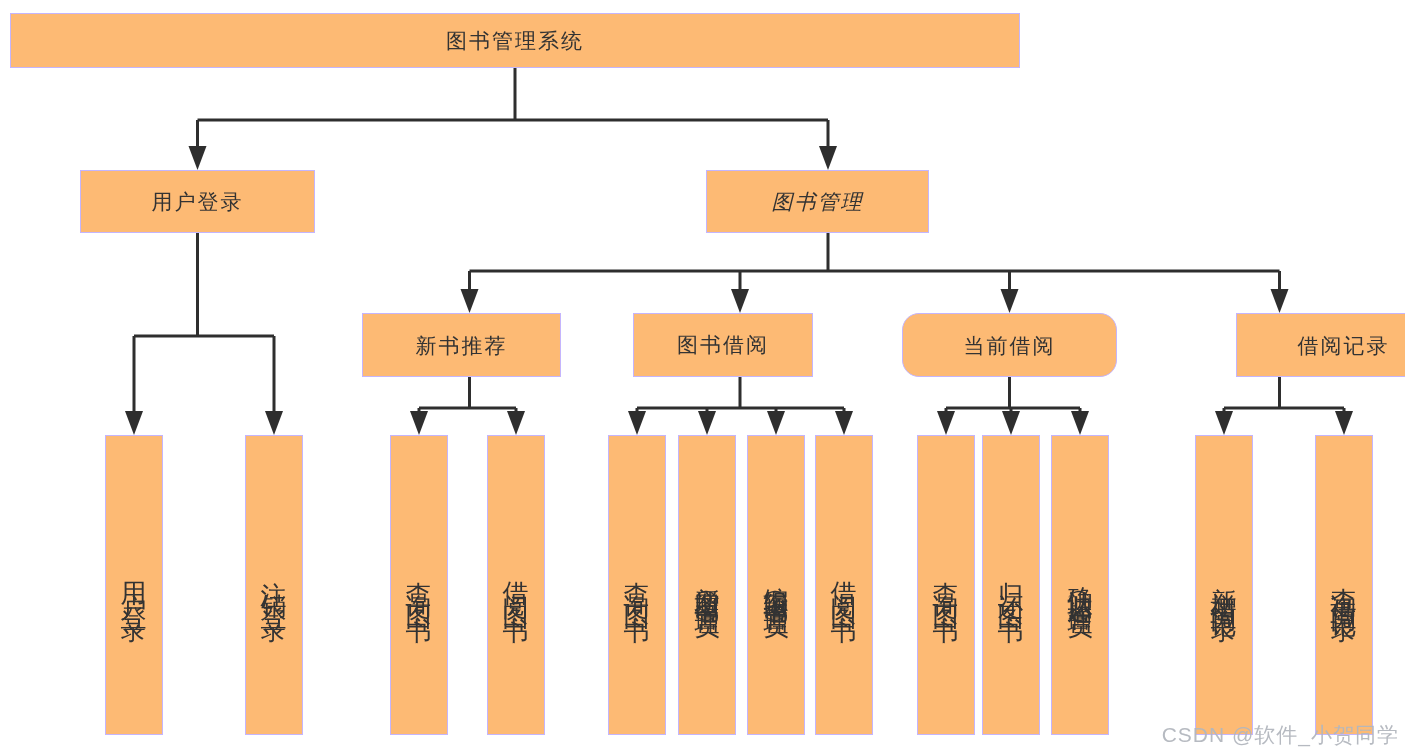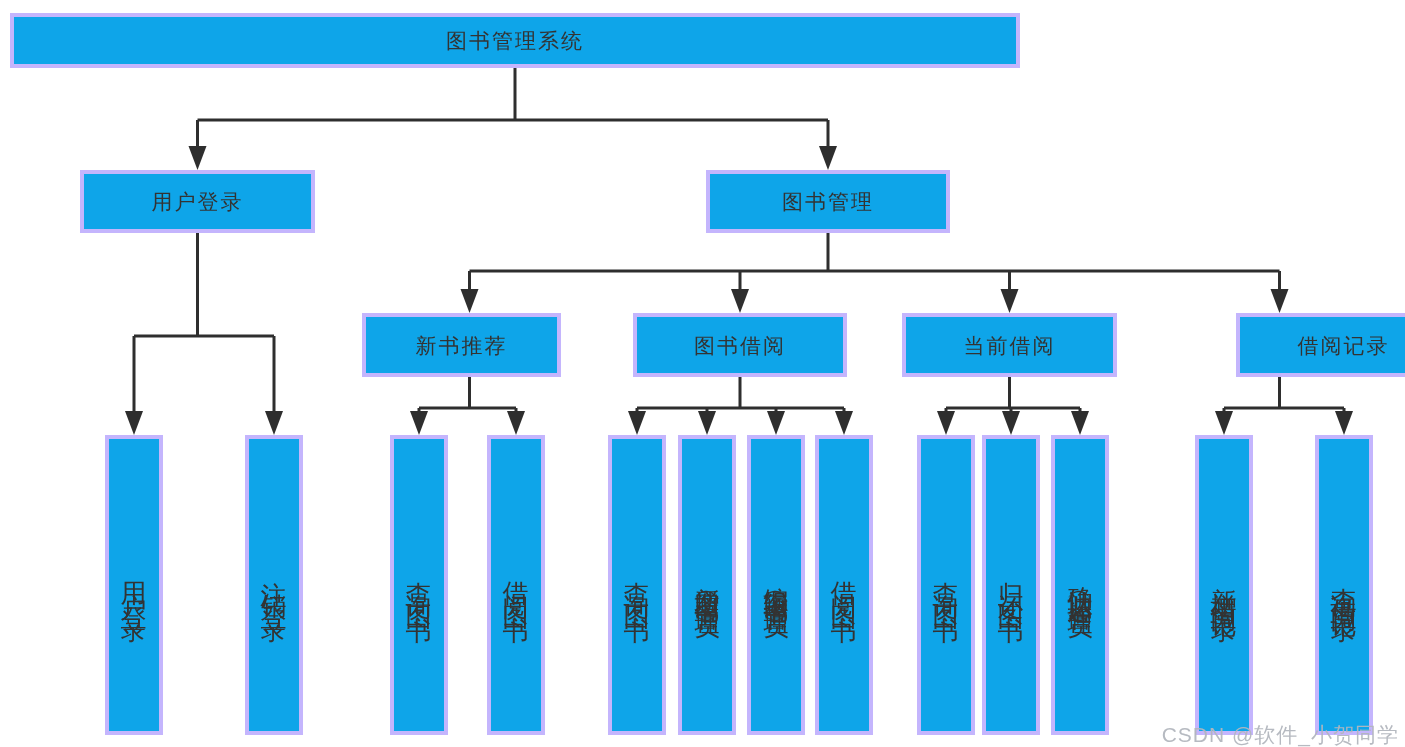--- a/index.html
+++ b/index.html
@@ -11,22 +11,22 @@
     font-family: "Liberation Sans", sans-serif;
     overflow: hidden;
   }
   #wires {
     position: absolute;
     left: 0; top: 0;
     width: 1405px; height: 747px;
   }
   .node {
     position: absolute;
-    background: #0ea5e9;
-    border: 4px solid #c4b5fd;
+    background: #fdba74;
+    border: 1px solid #c4b5fd;
     box-sizing: border-box;
     display: flex;
     align-items: center;
     justify-content: center;
     color: #333333;
   }
   .hlabel {
     font-size: 21px;
     letter-spacing: 2px;
     line-height: 1;
@@ -126,31 +126,31 @@
     </g>
   </svg>
 
   <div class="node" style="left:10px; top:13px; width:1010px; height:55px;">
     <span class="hlabel">图书管理系统</span>
   </div>
 
   <div class="node" style="left:80px; top:170px; width:235px; height:63px;">
     <span class="hlabel">用户登录</span>
   </div>
-  <div class="node" style="left:706px; top:170px; width:244px; height:63px;">
+  <div class="node" style="left:706px; top:170px; width:223px; height:63px;font-style:italic;">
     <span class="hlabel">图书管理</span>
   </div>
 
   <div class="node" style="left:362px; top:313px; width:199px; height:64px;">
     <span class="hlabel">新书推荐</span>
   </div>
-  <div class="node" style="left:633px; top:313px; width:214px; height:64px;">
+  <div class="node" style="left:633px; top:313px; width:180px; height:64px;font-family:Liberation Serif, serif;">
     <span class="hlabel">图书借阅</span>
   </div>
-  <div class="node" style="left:902px; top:313px; width:215px; height:64px;">
+  <div class="node" style="left:902px; top:313px; width:215px; height:64px;border-radius:17px;">
     <span class="hlabel">当前借阅</span>
   </div>
   <div class="node" style="left:1236px; top:313px; width:215px; height:64px;">
     <span class="hlabel">借阅记录</span>
   </div>
 
   <div class="node leaf" style="left:105px;">
     <span class="vtext">用户登录</span>
   </div>
   <div class="node leaf" style="left:245px;">

